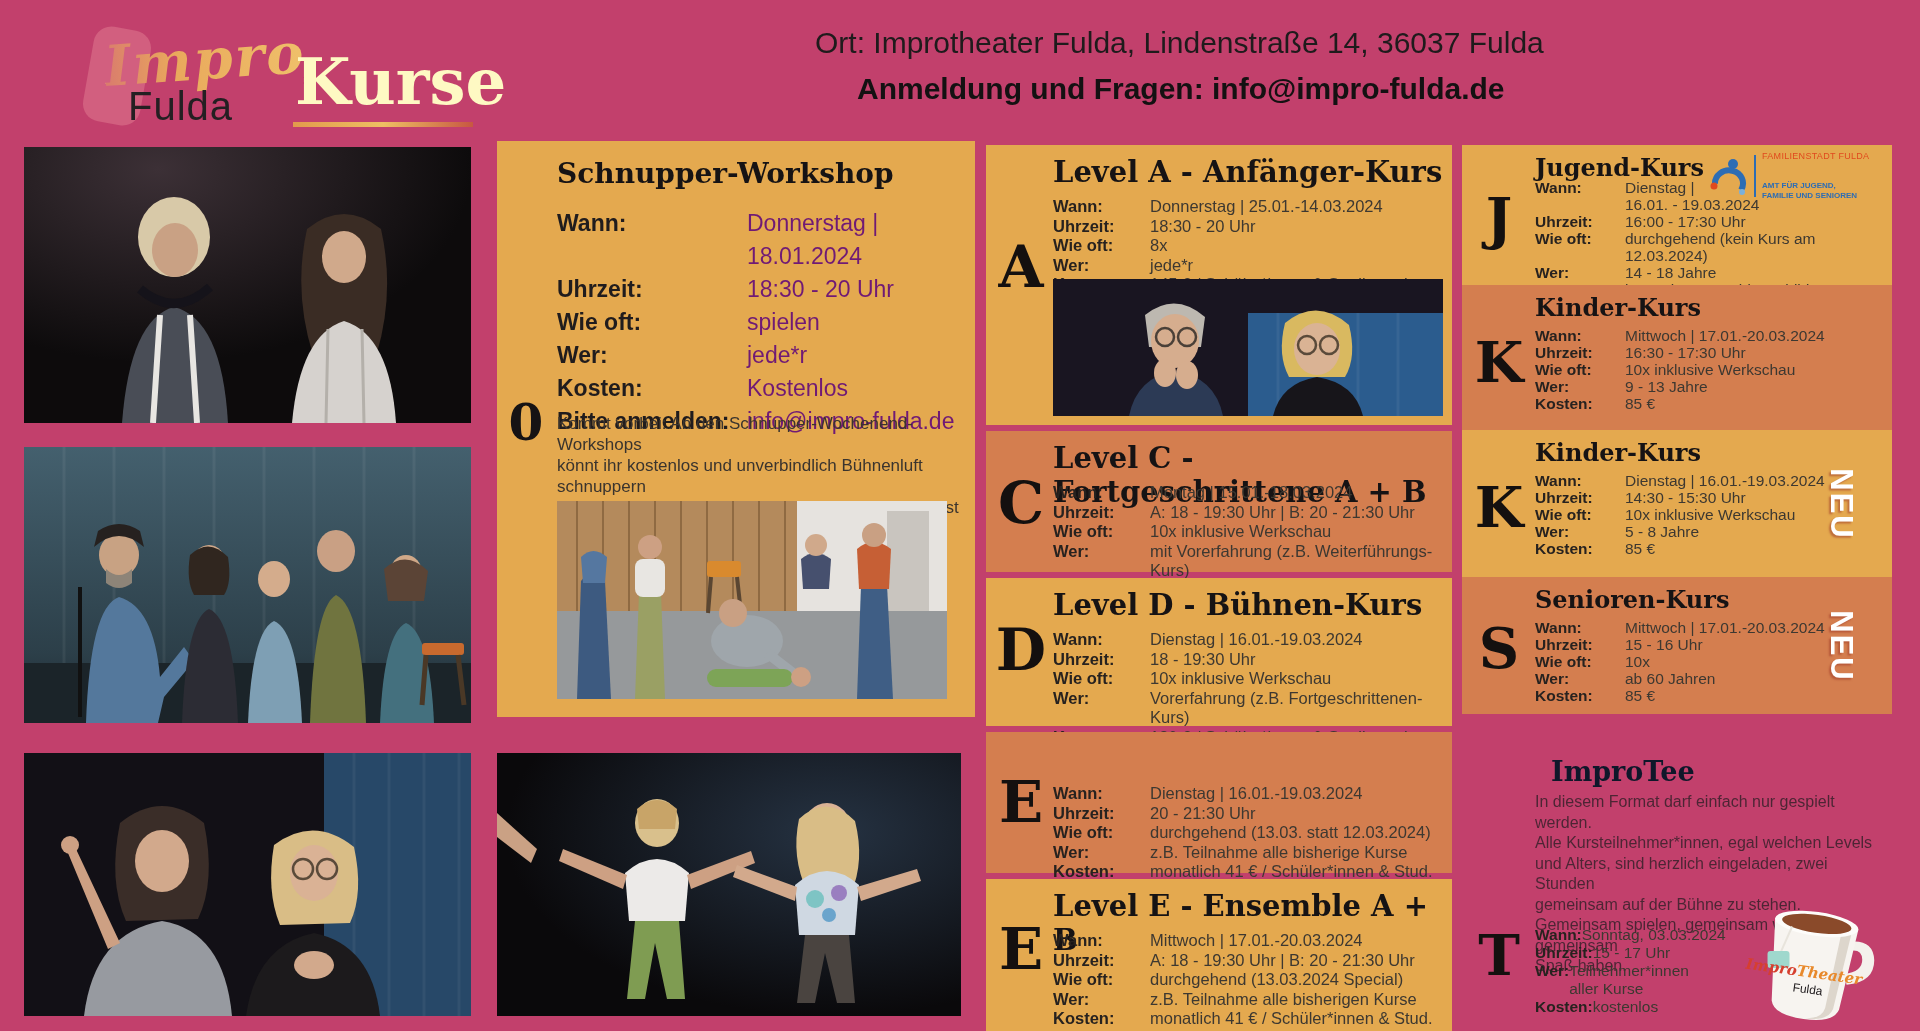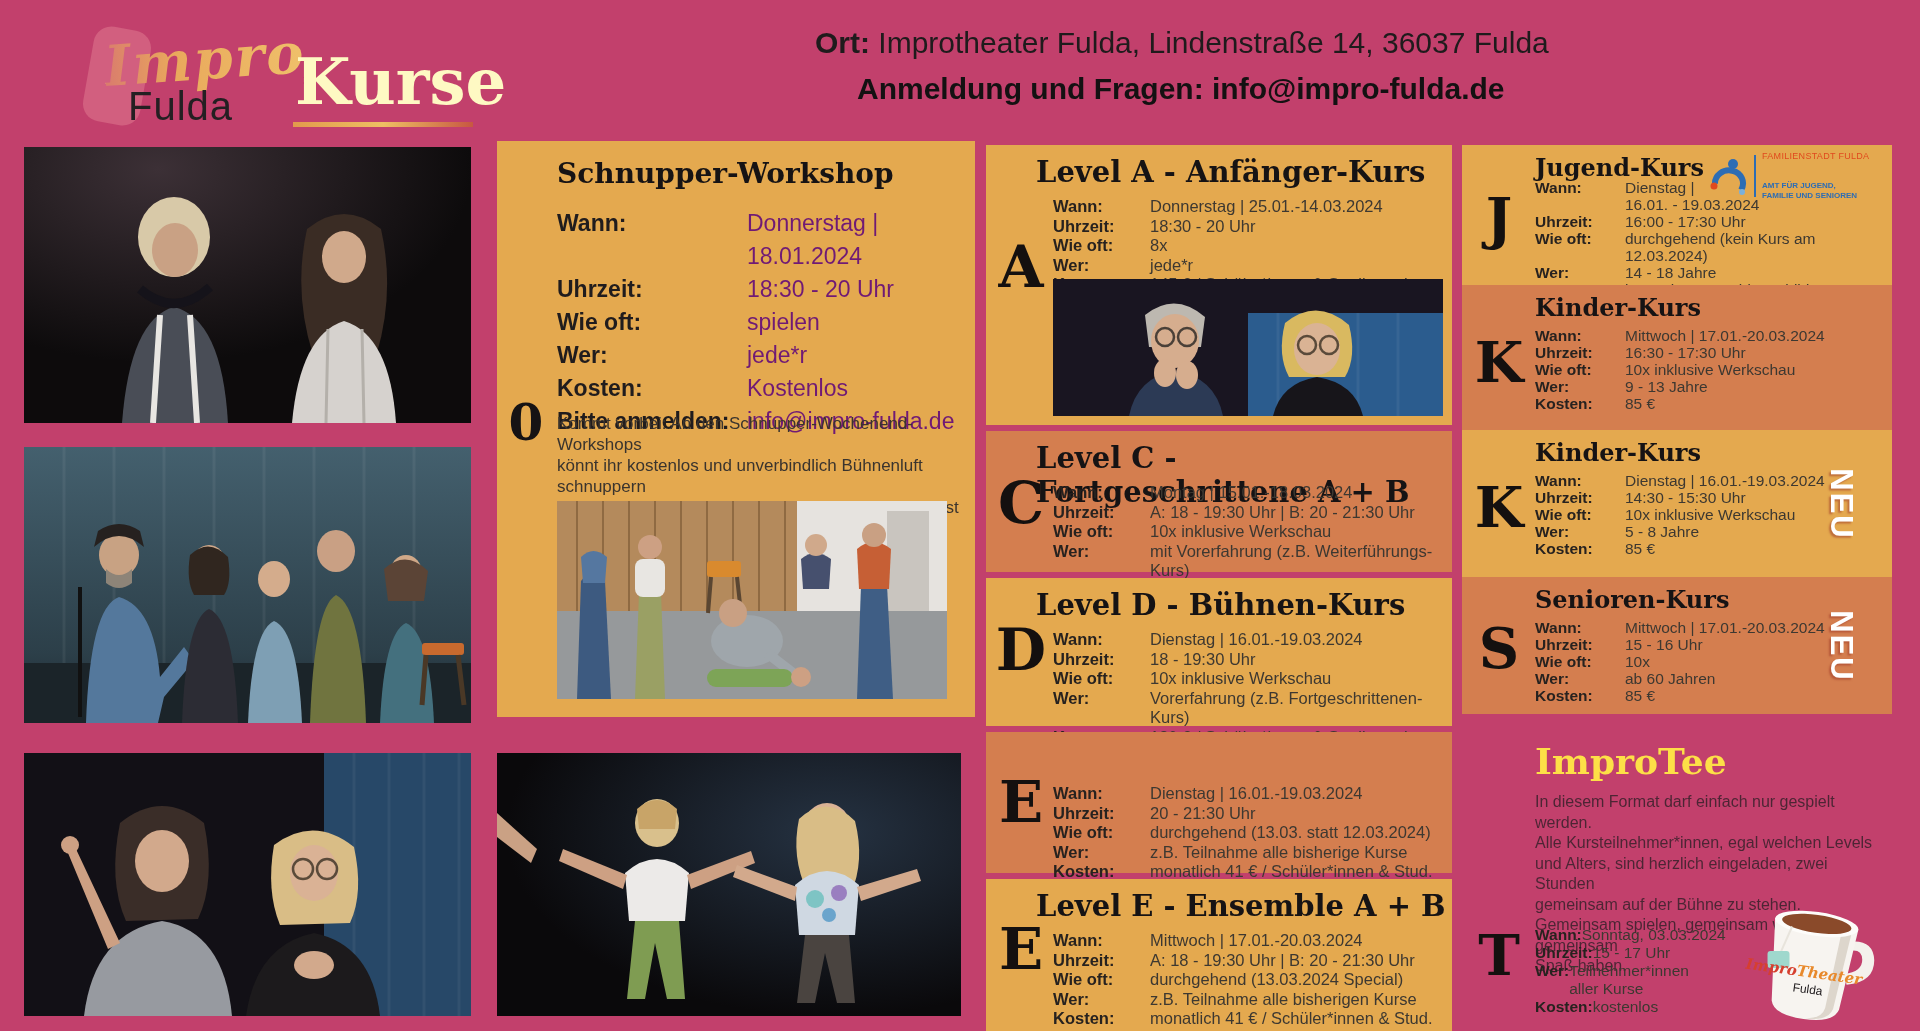--- a/index.html
+++ b/index.html
@@ -17,21 +17,21 @@
               border-radius:18px;transform:rotate(10deg)}
   #logo-impro{left:104px;top:26px;font-size:56px;font-style:italic;font-weight:bold;
               font-family:"DejaVu Serif",serif;letter-spacing:2px;
               background:linear-gradient(90deg,#d97b6d 0%,#e9a95c 35%,#efc06a 100%);
               -webkit-background-clip:text;background-clip:text;color:transparent;transform:rotate(-4deg)}
   #logo-fulda{left:128px;top:84px;font-size:40px;color:#241f22;letter-spacing:1px}
   #kurse-title{left:295px;top:44px;font-size:64px;color:#fef9c3}
   #kurse-underline{left:293px;top:122px;width:180px;height:5px;
               background:linear-gradient(90deg,#e29a4c,#eec063,#c75742)}
   #ort-line{left:815px;top:26px;font-size:30px;color:#1f1b1c}
-  #ort-line b{font-weight:bold}
+  #ort-line b{font-weight:normal}
   #contact-line{left:857px;top:72px;font-size:30px;font-weight:bold;color:#141112}
 
   
   #schnupper-card{left:497px;top:141px;width:478px;height:576px}
   #schnupper-title{position:absolute;left:60px;top:16px;font-size:28px;color:#161314}
   #schnupper-rows{position:absolute;left:60px;top:66px;width:400px;font-size:23px;line-height:33px}
   #schnupper-rows .lbl{min-width:190px;font-weight:bold;color:#201c1d}
   #schnupper-rows .val{color:#701a75}
   #schnupper-desc{position:absolute;left:60px;top:272px;width:430px;font-size:17px;line-height:21px;
                   color:#3a342e;white-space:pre-line}
@@ -43,21 +43,21 @@
   .card h3{position:absolute;margin:0;color:#161314}
   .rows{position:absolute}
   .row{display:flex;align-items:flex-start}
   .lbl{font-weight:bold;flex:0 0 auto;color:#27221f}
   .val{color:#3d3831;white-space:pre-line}
   .big-letter{position:absolute;font-family:"DejaVu Serif",serif;font-weight:bold;
               color:#14100f;width:58px;text-align:center}
 
   
   .mcard{left:986px;width:466px}
-  .mcard h3{left:50px;top:10px;font-size:29px}
+  .mcard h3{left:67px;top:10px;font-size:29px}
   .mcard .rows{left:67px;top:52px;width:392px;font-size:16.5px;line-height:19.5px}
   .mcard .lbl{min-width:97px}
   .mcard .big-letter{left:6px;font-size:58px}
   #card-a{top:145px;height:280px}
   #card-c{top:431px;height:141px}
   #card-d{top:578px;height:148px}
   #card-e1{top:732px;height:141px}
   #card-e2{top:879px;height:152px}
   #card-a .big-letter{top:88px}
   #card-c .big-letter{top:38px}
@@ -88,21 +88,21 @@
              text-shadow:2px 2px 2px rgba(160,60,40,.55)}
 
   
   #famlogo{position:absolute;right:6px;top:6px;width:178px;display:flex;align-items:center;gap:6px}
   #famlogo .divider{width:2px;height:42px;background:#2d6db4}
   #famlogo .t1{font-size:9px;font-weight:normal;color:#e04a1e;letter-spacing:.3px}
   #famlogo .t2{font-size:8px;font-weight:bold;color:#2d6db4;line-height:9.5px;margin-top:20px}
 
   
   #improtee{position:absolute;left:1462px;top:714px;width:430px;height:317px}
-  #improtee h3{position:absolute;left:73px;top:26px;margin:0;font-size:36px;color:#fde047}
+  #improtee h3{position:absolute;left:73px;top:26px;margin:16px;font-size:27px;color:#0f172a}
   #improtee-desc{position:absolute;left:73px;top:78px;width:356px;font-size:16px;line-height:20.5px;
                  color:rgba(42,30,36,.78);white-space:pre-line}
   #improtee .rows{left:73px;top:212px;width:215px;font-size:15.5px;line-height:18px}
   #improtee .big-letter{left:8px;top:208px;font-size:56px}
   #mug{position:absolute;right:2px;top:172px;width:150px;height:145px}
 </style>
 </head>
 <body>
 
 <div class="abs" id="logo-brush"></div>

